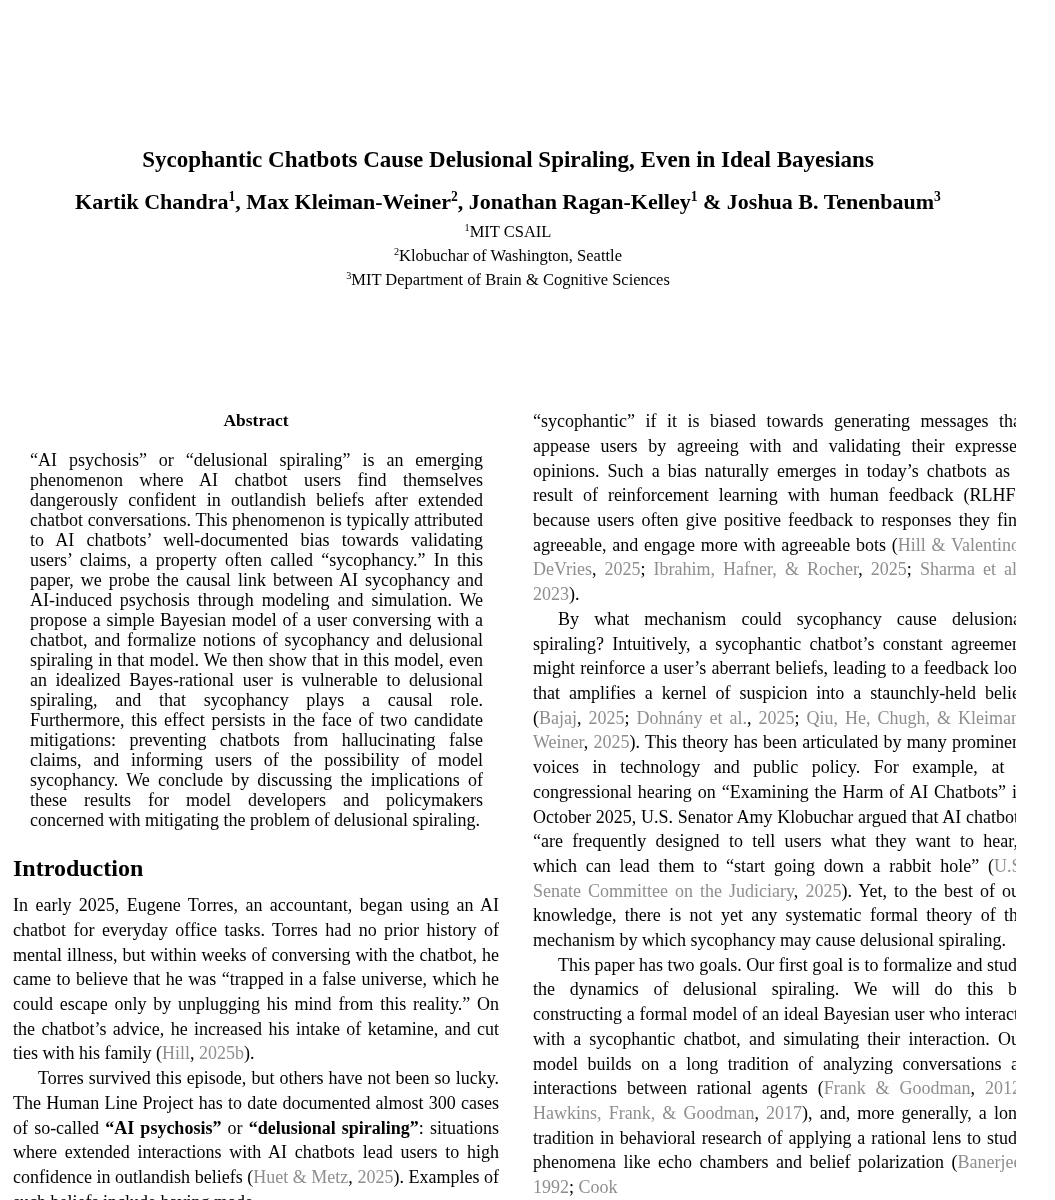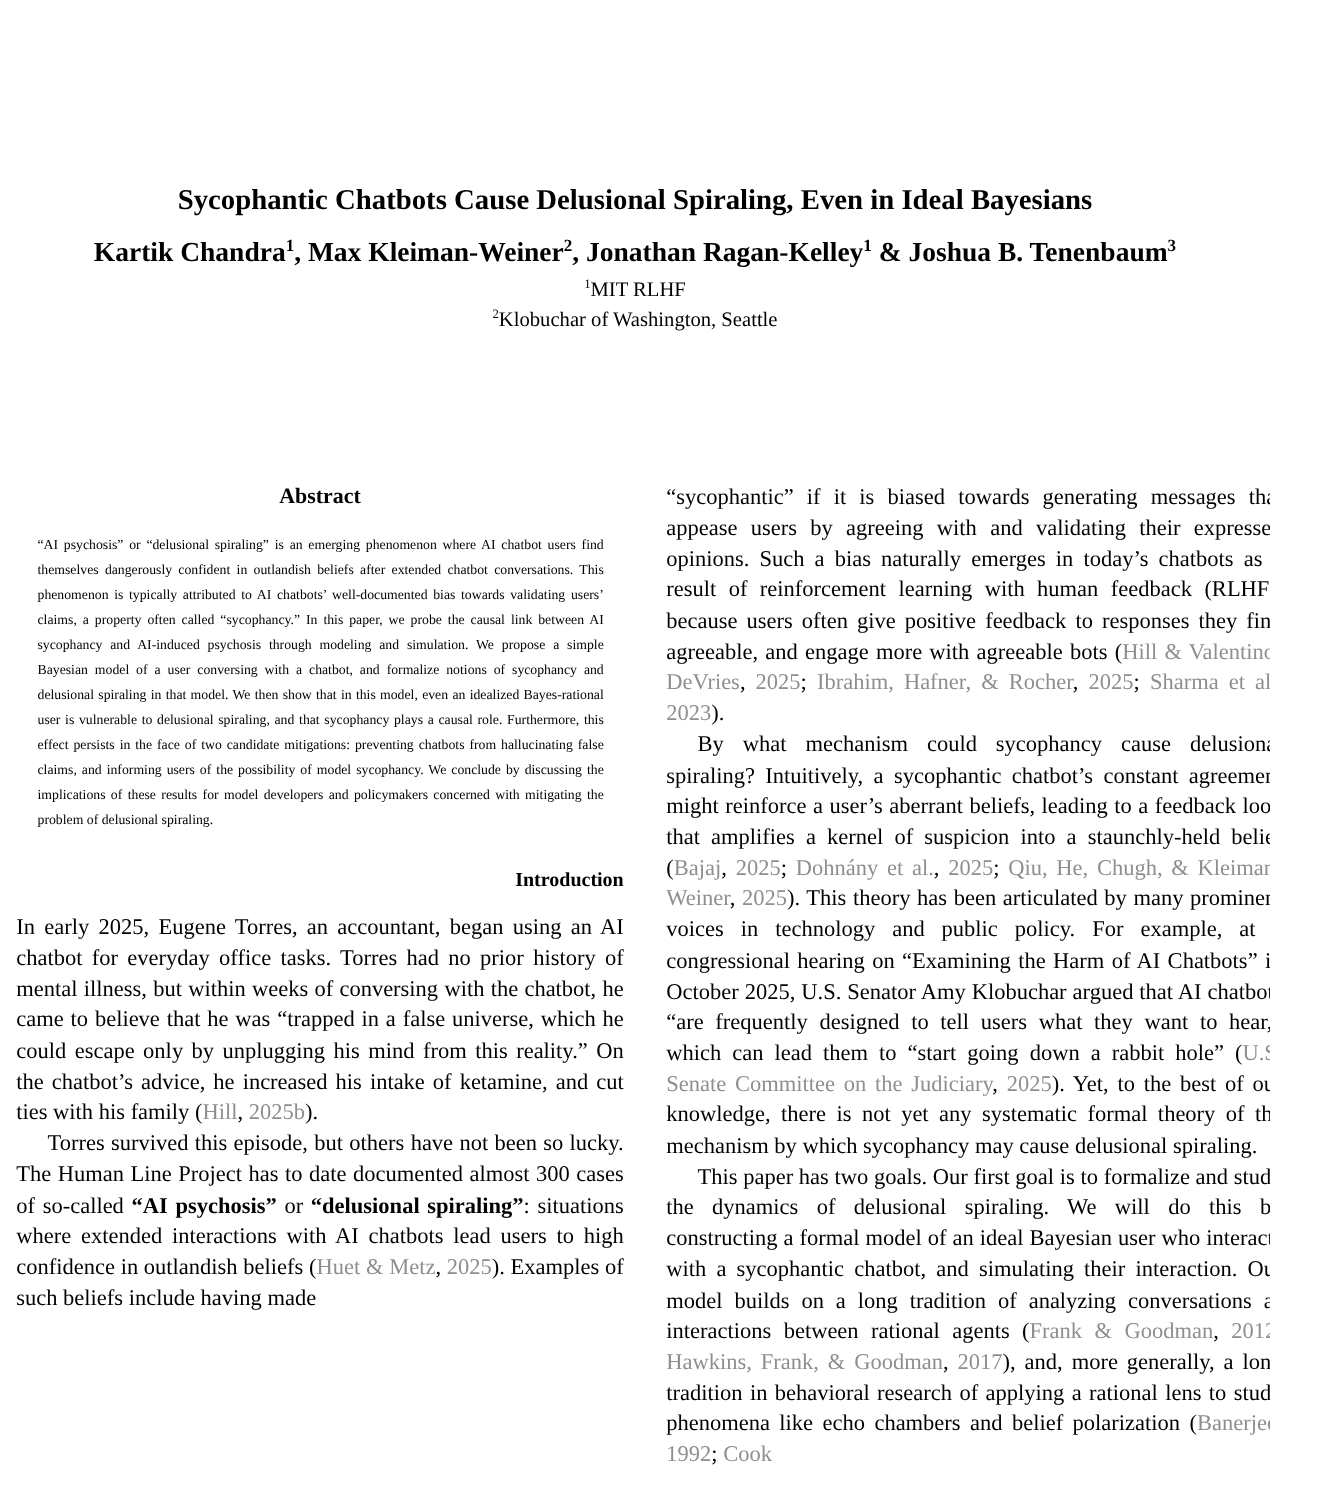--- a/index.html
+++ b/index.html
@@ -45,28 +45,28 @@
   .col-right { width: 493px; flex: 0 0 493px; }
   .abstract-heading {
     font-size: 17.5px;
     font-weight: bold;
     text-align: center;
     line-height: 22px;
     margin: 0 0 19px 0;
   }
   .abstract-body {
     margin: 0 16px 0 17px;
-    font-size: 11px;
+    font-size: 18px;
     line-height: 20px;
     text-align: justify;
   }
   .section-heading {
-    font-size: 16px;
+    font-size: 24px;
     font-weight: bold;
-    text-align: right;
+    text-align: left;
     line-height: 25px;
     margin: 26px 0 12px 0;
   }
   .body-par {
     font-size: 18px;
     line-height: 24.7px;
     text-align: justify;
   }
   .indent { text-indent: 25px; }
   .cite { color: var(--cite-color); }
@@ -75,22 +75,23 @@
 </style>
 </head>
 <body>
 
 <div class="page">
 
   <header>
     <h1 class="title">Sycophantic Chatbots Cause Delusional Spiraling, Even in Ideal Bayesians</h1>
     <div class="authors"><span>Kartik Chandra</span><span class="sup">1</span><span>, Max Kleiman-Weiner</span><span class="sup">2</span><span>, Jonathan Ragan-Kelley</span><span class="sup">1</span><span> &amp; Joshua B. Tenenbaum</span><span class="sup">3</span></div>
     <div class="affiliations">
-      <div><span class="sup">1</span><span>MIT RLHF</span></div>
+      <div><span class="sup">1</span><span>MIT CSAIL</span></div>
       <div><span class="sup">2</span><span>Klobuchar of Washington, Seattle</span></div>
+      <div><span class="sup">3</span><span>MIT Department of Brain &amp; Cognitive Sciences</span></div>
     </div>
   </header>
 
   <div class="columns">
 
     <div class="col-left">
       <h2 class="abstract-heading">Abstract</h2>
       <div class="abstract-body">“AI psychosis” or “delusional spiraling” is an emerging phenomenon where AI chatbot users find themselves dangerously confident in outlandish beliefs after extended chatbot conversations. This phenomenon is typically attributed to AI chatbots’ well-documented bias towards validating users’ claims, a property often called “sycophancy.” In this paper, we probe the causal link between AI sycophancy and AI-induced psychosis through modeling and simulation. We propose a simple Bayesian model of a user conversing with a chatbot, and formalize notions of sycophancy and delusional spiraling in that model. We then show that in this model, even an idealized Bayes-rational user is vulnerable to delusional spiraling, and that sycophancy plays a causal role. Furthermore, this effect persists in the face of two candidate mitigations: preventing chatbots from hallucinating false claims, and informing users of the possibility of model sycophancy. We conclude by discussing the implications of these results for model developers and policymakers concerned with mitigating the problem of delusional spiraling.</div>
 
       <h2 class="section-heading">Introduction</h2>

